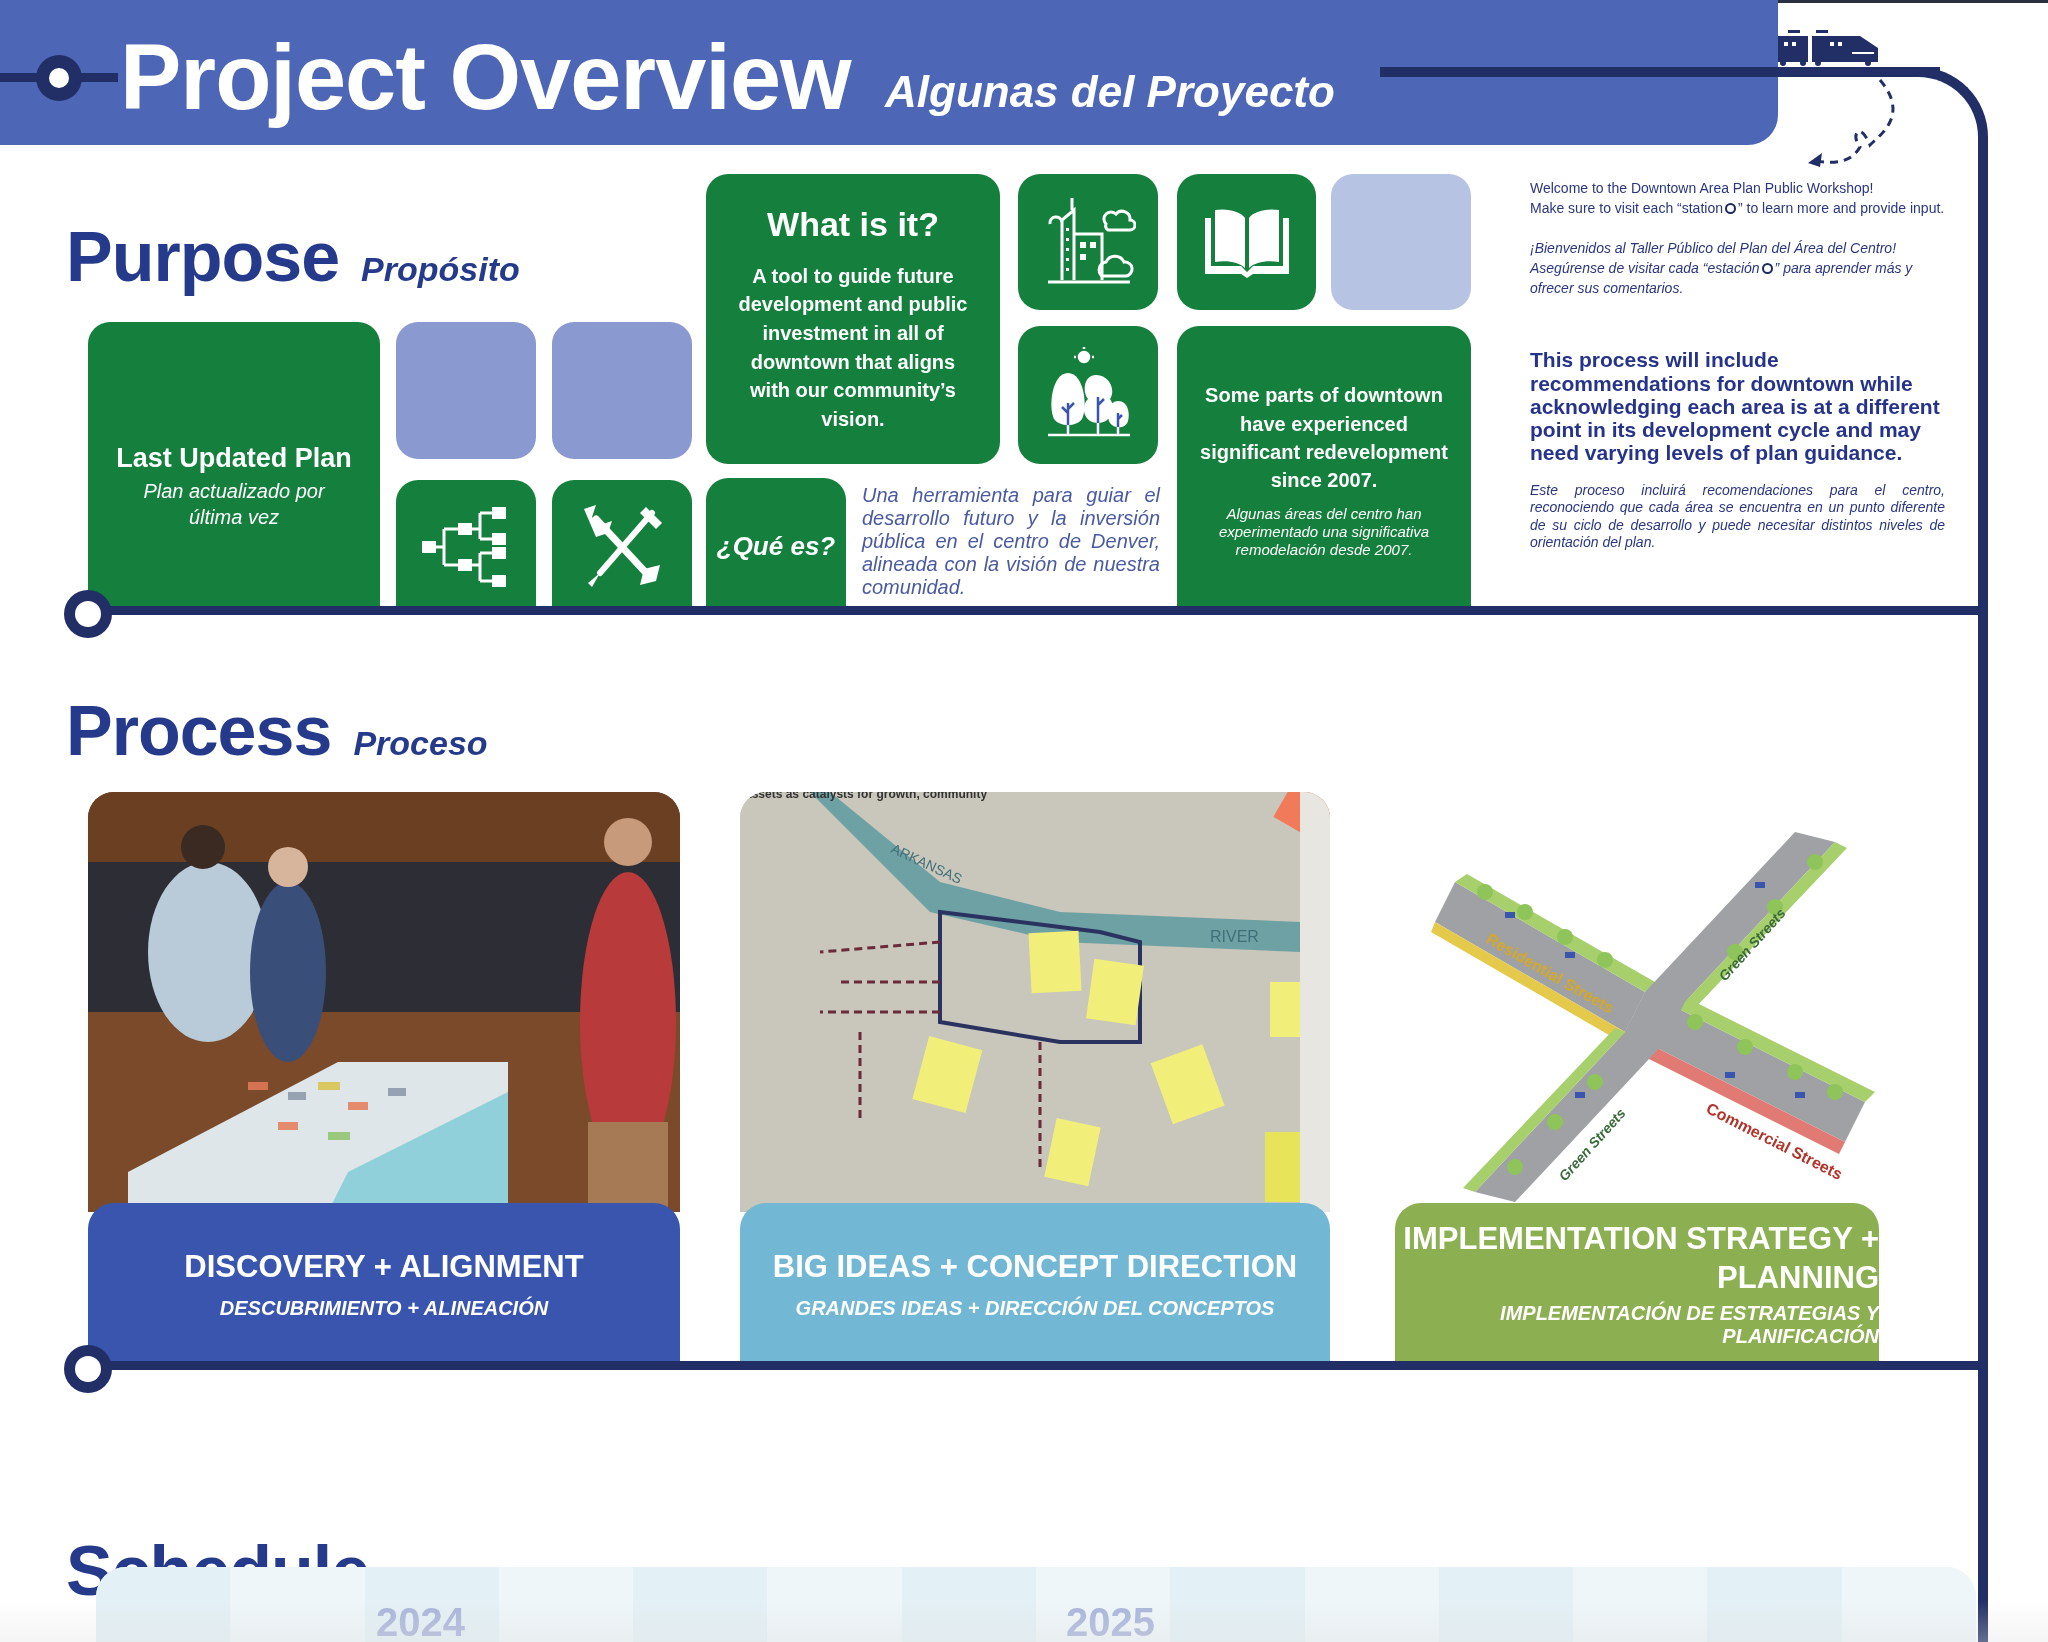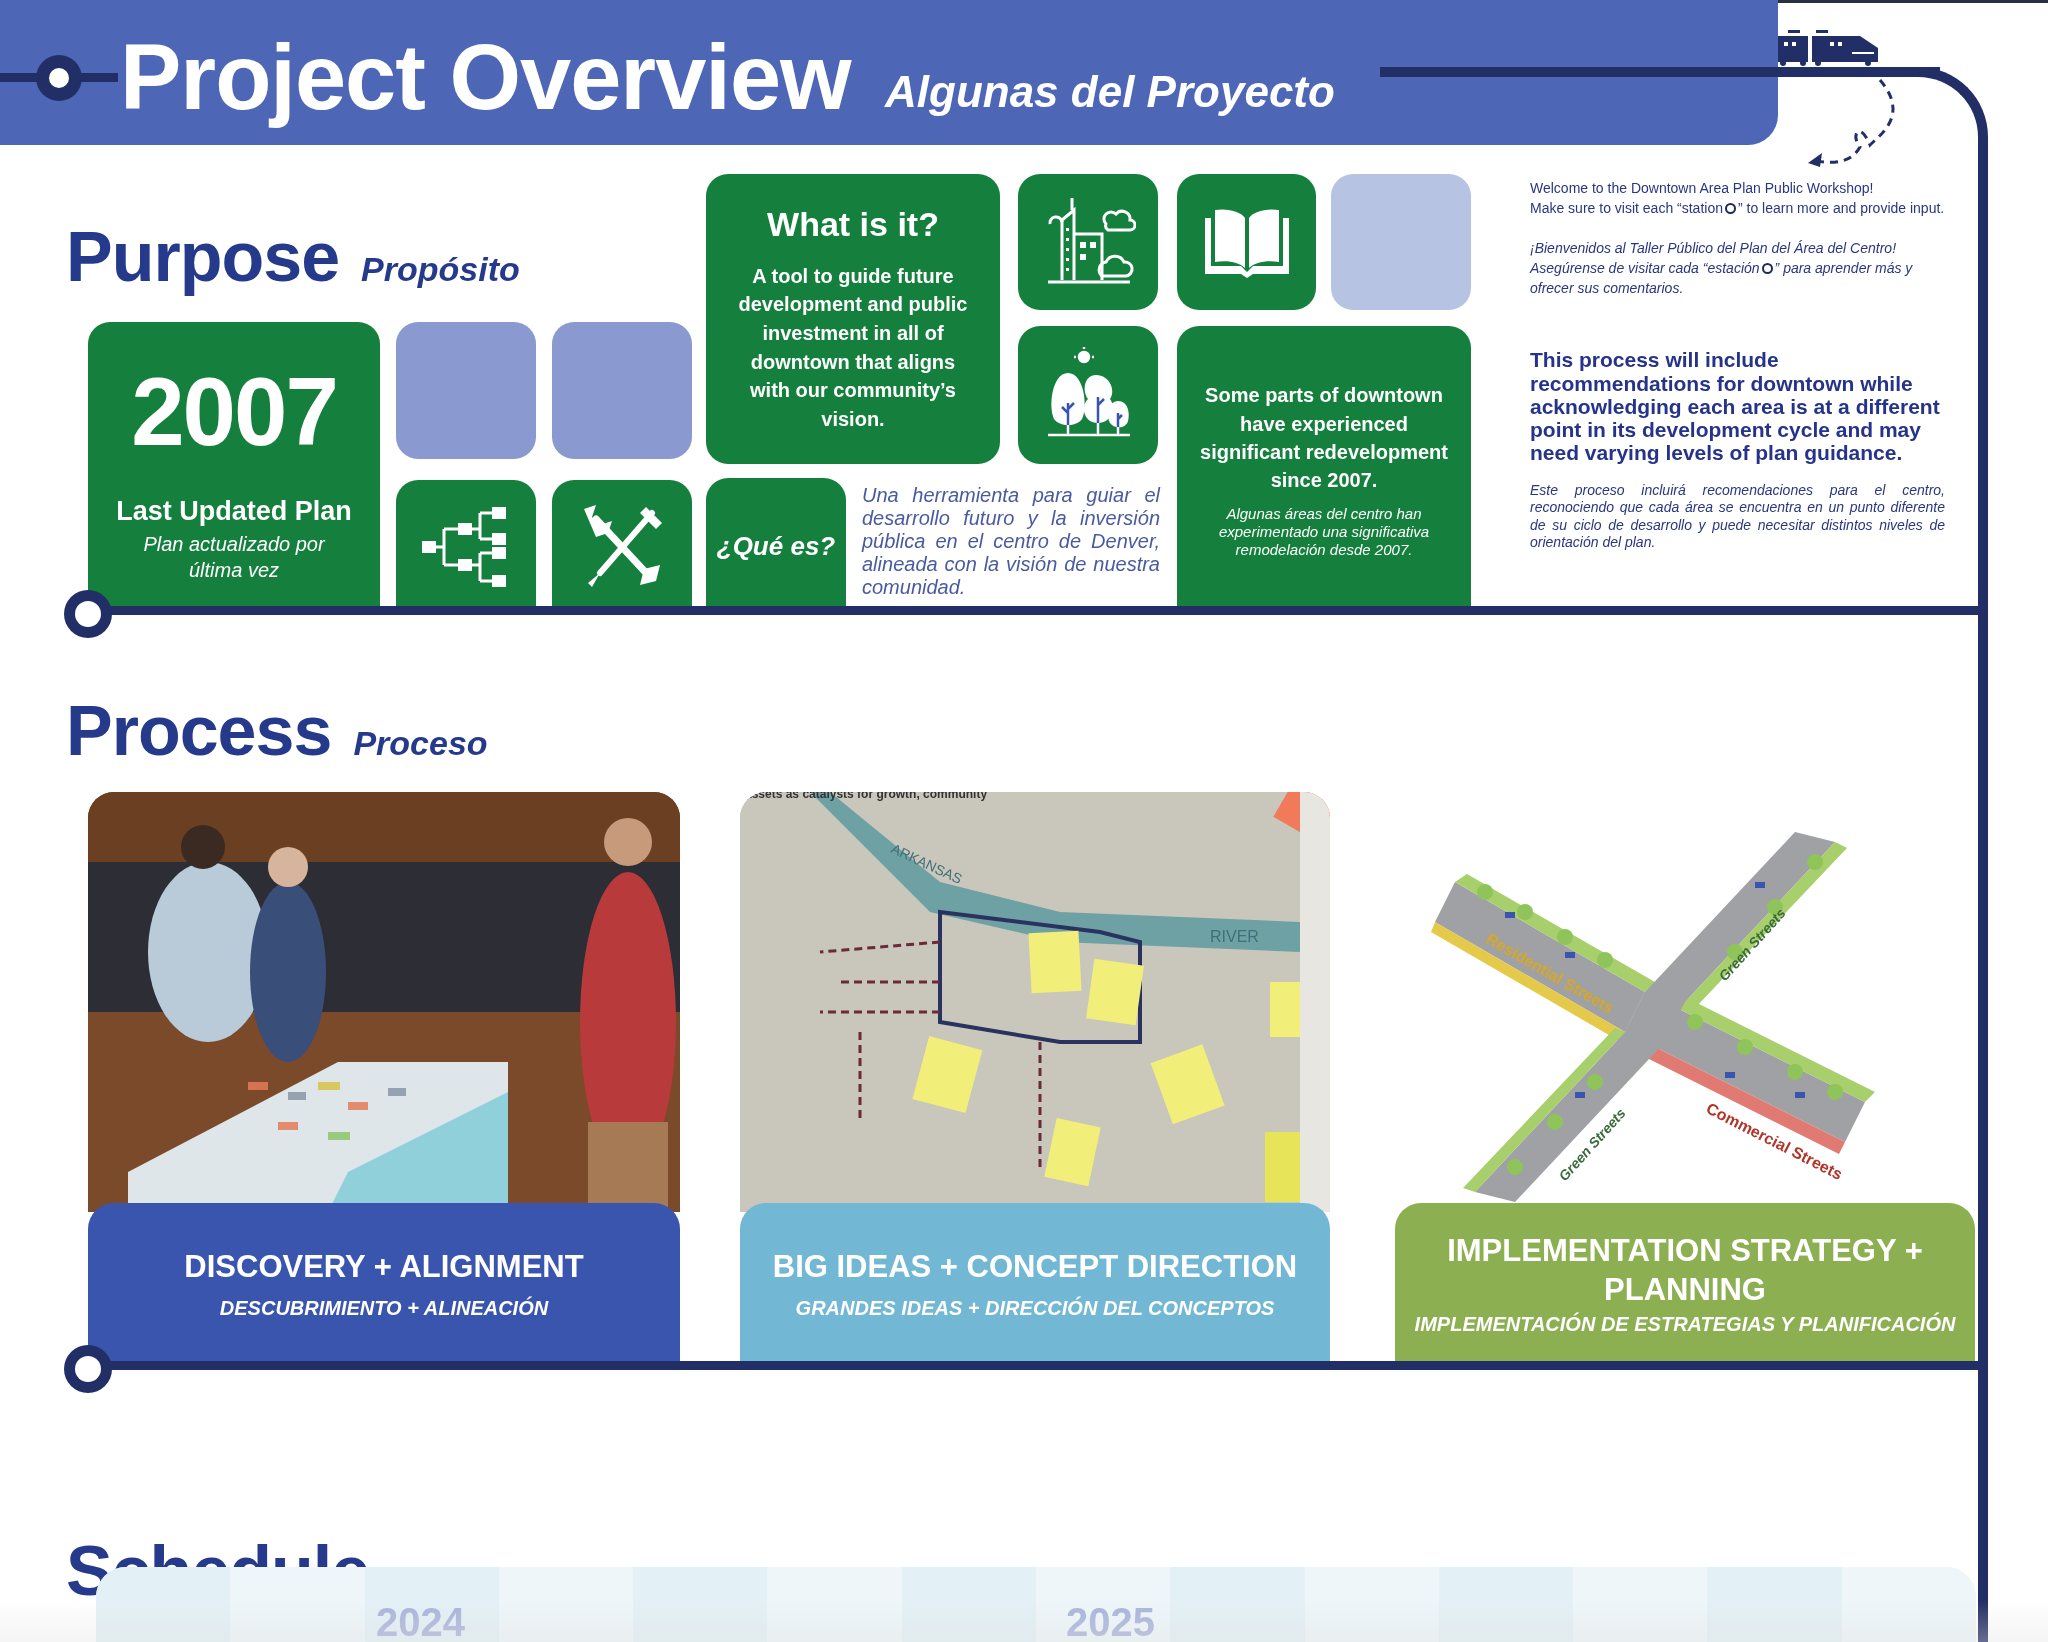--- a/index.html
+++ b/index.html
@@ -119,21 +119,20 @@
 <svg class="abs dash-arrow" viewBox="0 0 110 100">
   <path d="M80 5 C 110 40, 80 60, 70 70 C 60 45, 50 60, 60 72 C 50 90, 30 88, 15 86" fill="none" stroke="#222f66" stroke-width="3" stroke-dasharray="8 6"></path>
   <path d="M8 88 L22 78 L20 92 Z" fill="#222f66"></path>
 </svg>
 
 <div class="abs sec-title" style="left:66px; top:222px;">
   <span class="main">Purpose</span><span class="sub">Propósito</span>
 </div>
 
 <div class="abs tile tile-dark center-col card-2007" style="left:88px; top:322px; width:292px; height:292px; border-radius:22px 22px 0 0;">
-  <div class="year">2007</div>
   <div class="lbl">Last Updated Plan</div>
   <div class="sub">Plan actualizado por última vez</div>
 </div>
 
 <div class="abs tile tile-mid" style="left:396px; top:322px; width:140px; height:137px;"></div>
 <div class="abs tile tile-mid" style="left:552px; top:322px; width:140px; height:137px;"></div>
 
 <div class="abs tile tile-dark center-col" style="left:396px; top:480px; width:140px; height:134px; border-radius:22px 22px 0 0;">
   <svg class="icon-svg" viewBox="0 0 96 96">
     <g fill="#fff" stroke="#fff" stroke-width="3">
@@ -364,21 +363,21 @@
       <rect x="330" y="280" width="10" height="6"></rect>
         <rect x="400" y="300" width="10" height="6"></rect>
         <rect x="180" y="300" width="10" height="6"></rect>
     </g>
     <text x="90" y="150" font-size="16" font-weight="bold" font-family="Liberation Sans, sans-serif" fill="#d4a82a" transform="rotate(30 90 150)">Residential Streets</text>
     <text x="330" y="190" font-size="14" font-weight="bold" font-style="italic" font-family="Liberation Sans, sans-serif" fill="#3a6a3a" transform="rotate(-48 330 190)">Green Streets</text>
     <text x="170" y="390" font-size="14" font-weight="bold" font-style="italic" font-family="Liberation Sans, sans-serif" fill="#3a6a3a" transform="rotate(-48 170 390)">Green Streets</text>
     <text x="310" y="320" font-size="16" font-weight="bold" font-family="Liberation Sans, sans-serif" fill="#b3342a" transform="rotate(27 310 320)">Commercial Streets</text>
   </svg>
 </div>
-<div class="abs caption" style="left:1395px; top:1203px; width:580px; height:162px; background:#8caf52;">
+<div class="abs caption" style="left:1395px; top:1203px; width:484px; height:162px; background:#8caf52;text-align:right;">
   <div class="en" style="max-width:520px;">IMPLEMENTATION STRATEGY + PLANNING</div>
   <div class="es" style="margin-top:4px;">IMPLEMENTACIÓN DE ESTRATEGIAS Y PLANIFICACIÓN</div>
 </div>
 
 <div class="abs divider" style="left:88px; top:1361px; width:1900px;"></div>
 <div class="abs station" style="left:64px; top:1345px;"></div>
 
 <div class="abs sec-title" style="left:66px; top:1536px;">
   <span class="main">Schedule</span><span class="sub">Horario</span>
 </div>

